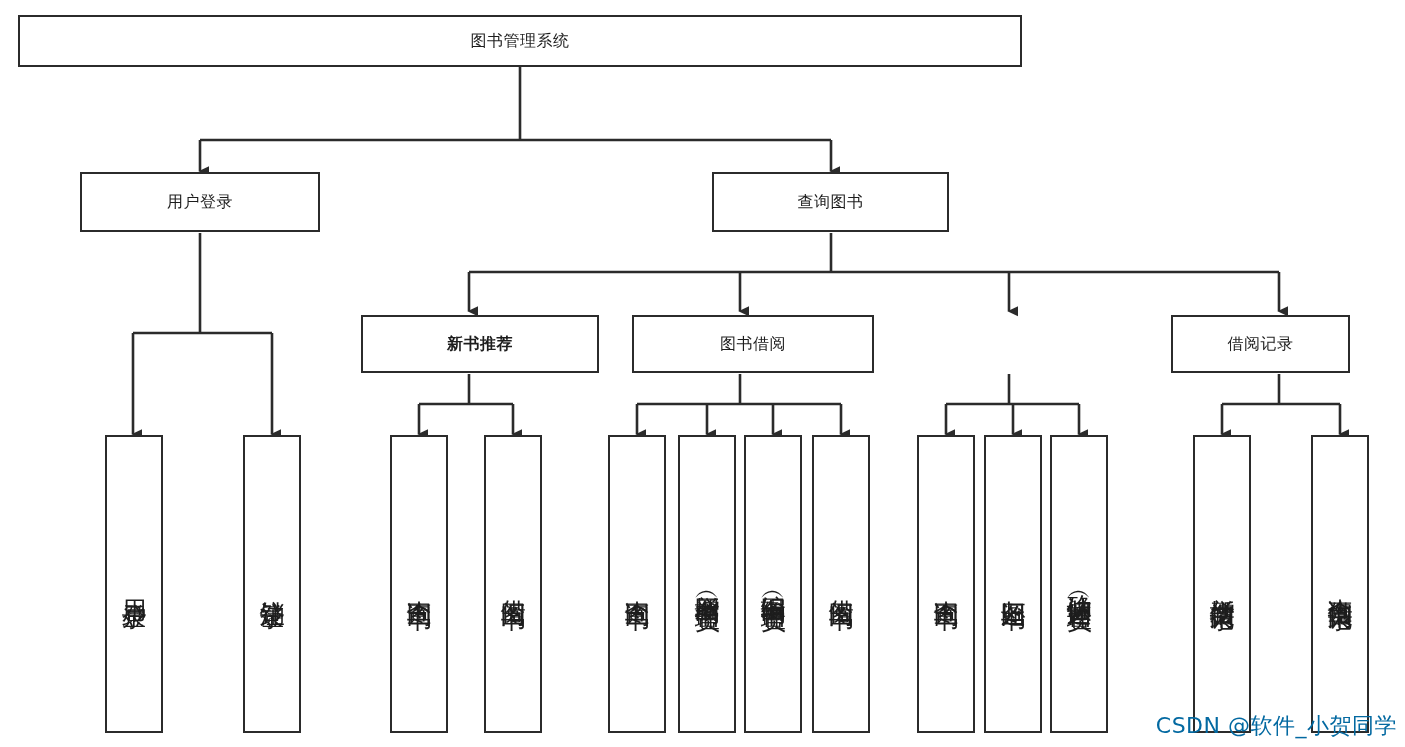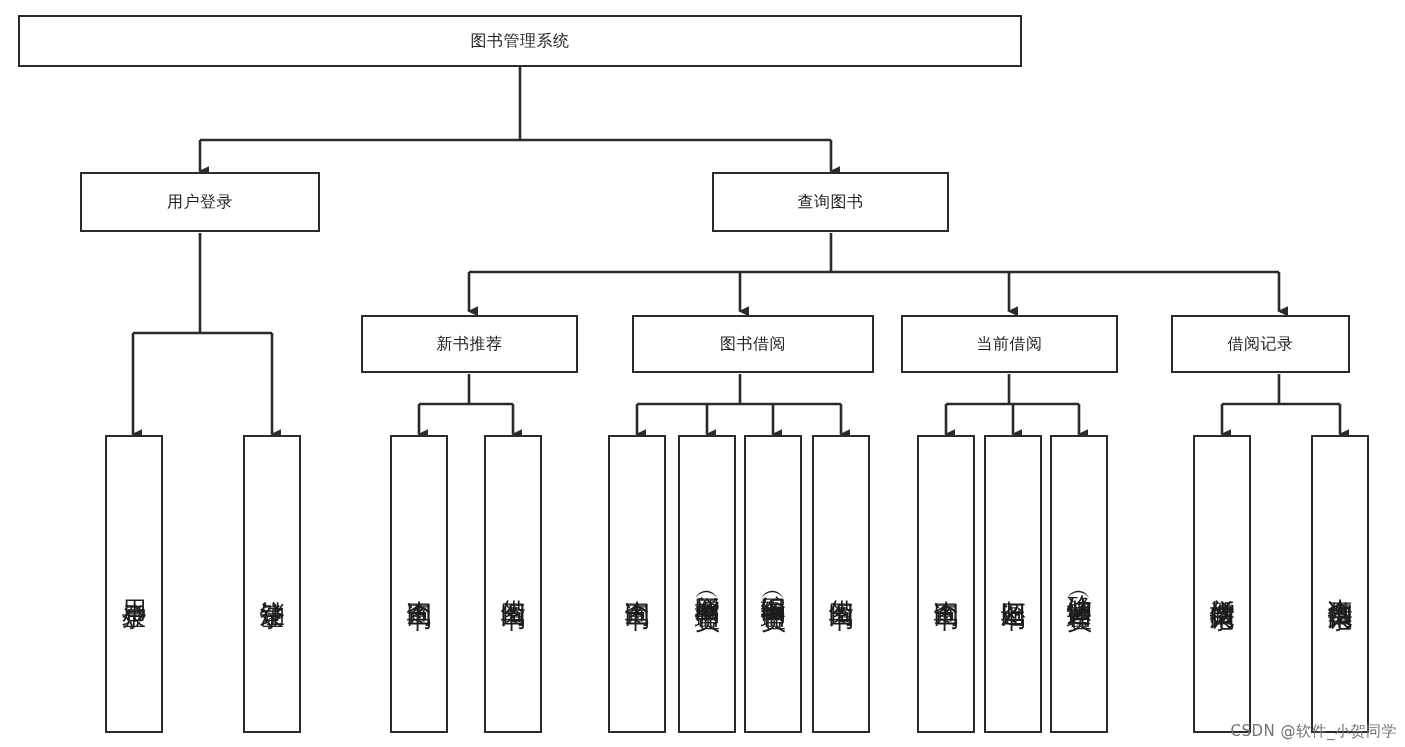--- a/index.html
+++ b/index.html
@@ -52,22 +52,22 @@
     white-space: nowrap;
   }
   .node.v .vtext {
     writing-mode: vertical-rl;
     text-orientation: upright;
   }
   .watermark {
     position: absolute;
     right: 8px;
     bottom: 6px;
-    font-size: 15px;
-    color: #737373;
+    font-size: 22px;
+    color: #0369a1;
     letter-spacing: 0.5px;
     white-space: nowrap;
     font-family: "DejaVu Sans", "Liberation Sans", sans-serif;
   }
 </style>
 </head>
 <body>
 
 <div id="canvas">
 
@@ -129,28 +129,25 @@
     <span>图书管理系统</span>
   </div>
 
   <div class="node h" style="left:80px; top:172px; width:240px; height:60px;">
     <span>用户登录</span>
   </div>
   <div class="node h" style="left:712px; top:172px; width:237px; height:60px;">
     <span>查询图书</span>
   </div>
 
-  <div class="node h" style="left:361px; top:315px; width:217px; height:58px;">
+  <div class="node h" style="left:361px; top:315px; width:238px; height:58px;font-weight:bold;">
     <span>新书推荐</span>
   </div>
   <div class="node h" style="left:632px; top:315px; width:242px; height:58px;">
     <span>图书借阅</span>
-  </div>
-  <div class="node h" style="left:901px; top:315px; width:217px; height:58px;">
-    <span>当前借阅</span>
   </div>
   <div class="node h" style="left:1171px; top:315px; width:179px; height:58px;">
     <span>借阅记录</span>
   </div>
 
   <div class="node v" style="left:105px; top:435px; width:58px; height:298px;">
     <span class="vtext">用户登录</span>
   </div>
   <div class="node v" style="left:243px; top:435px; width:58px; height:298px;">
     <span class="vtext">注销登录</span>

